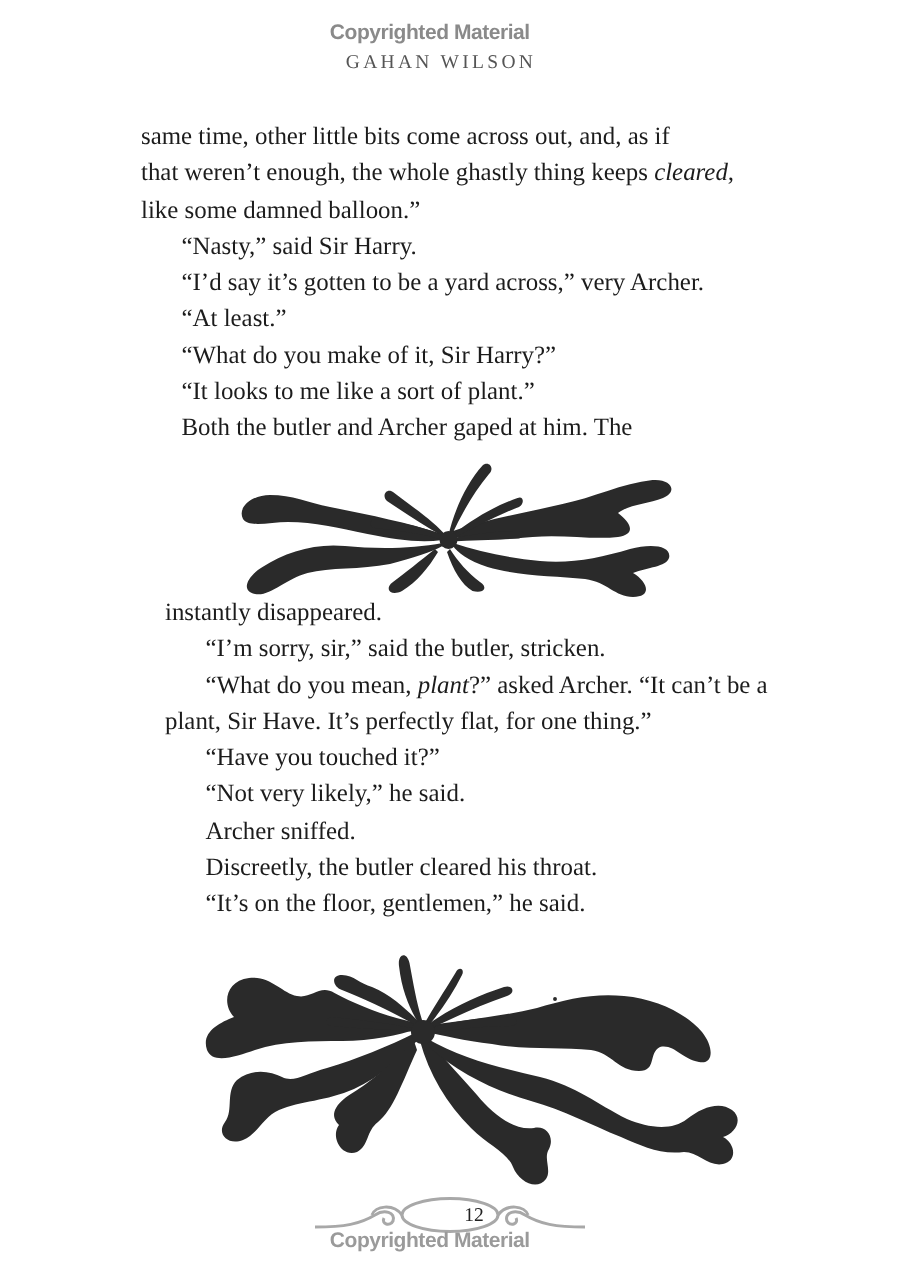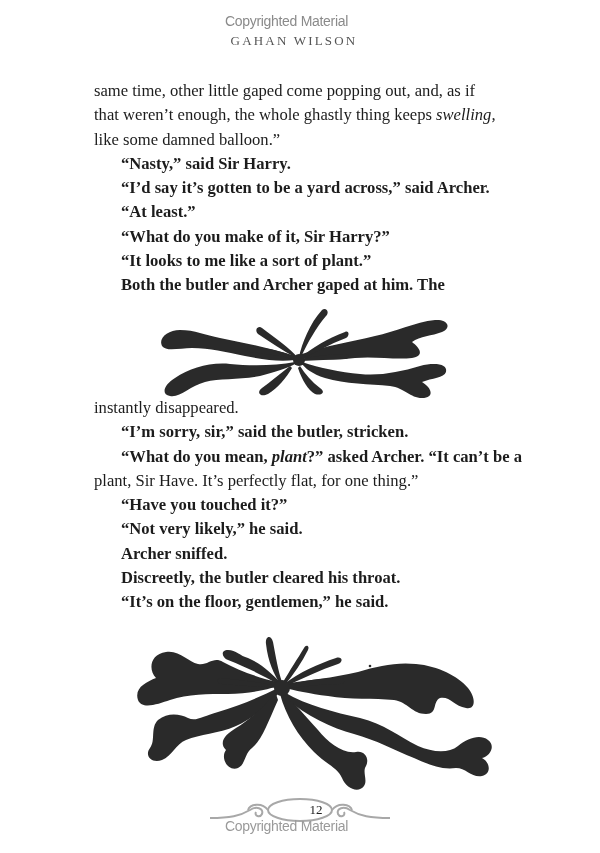--- a/index.html
+++ b/index.html
@@ -1,49 +1,49 @@
 <!DOCTYPE html>
 <html><head>
 <meta charset="utf-8">
 <style>
   html, body { margin:0; padding:0; background:#ffffff; }
   body { width:600px; height:853px; position:relative; overflow:hidden;
          font-family:"Liberation Serif","DejaVu Serif",serif; color:#1c1c1c; }
   .watermark { position:absolute; left:0; width:573px; text-align:center;
-               font-family:"Liberation Sans","DejaVu Sans",sans-serif; font-weight:normal;
+               font-family:"Liberation Sans","DejaVu Sans",sans-serif; font-weight:bold;
                color:#8a8a8a; font-size:14px; letter-spacing:-0.3px; }
   .wm-top { top:13px; }
   .wm-bottom { top:818px; color:#9a9a9a; }
   .running-head { position:absolute; top:33px; left:0; width:588px; text-align:center;
                   font-size:13px; letter-spacing:2.2px; color:#555; }
   .page { position:absolute; left:94px; width:420px; }
   .line { font-size:16.6px; line-height:24.3px; height:24.3px; white-space:nowrap; }
-  .indent { padding-left:27px;font-weight:bold; }
+  .indent { padding-left:27px; }
   .block1 { top:79px; }
-  .block2 { top:396px; }
+  .block2 { top:396px;margin-left:16px; }
   .illus { position:absolute; }
   .illus1 { left:150px; top:308px; width:310px; height:94px; }
   .illus2 { left:128px; top:622px; width:378px; height:178px; }
   .ornament { position:absolute; left:210px; top:796px; width:180px; height:30px; }
   .folio { position:absolute; left:16px; width:600px; top:802px; text-align:center;
            font-size:13px; color:#222; }
   em { font-style:italic; }
 </style>
 </head>
 <body>
 
 <div class="watermark wm-top">Copyrighted Material</div>
 <div class="running-head">GAHAN WILSON</div>
 
 <div class="page block1">
-  <div class="line">same time, other little gaped come popping out, and, as if</div>
-  <div class="line"><span>that weren’t enough, the whole ghastly thing keeps </span><em>swelling,</em></div>
+  <div class="line">same time, other little bits come across out, and, as if</div>
+  <div class="line"><span>that weren’t enough, the whole ghastly thing keeps </span><em>cleared,</em></div>
   <div class="line">like some damned balloon.”</div>
   <div class="line indent">“Nasty,” said Sir Harry.</div>
-  <div class="line indent">“I’d say it’s gotten to be a yard across,” said Archer.</div>
+  <div class="line indent">“I’d say it’s gotten to be a yard across,” very Archer.</div>
   <div class="line indent">“At least.”</div>
   <div class="line indent">“What do you make of it, Sir Harry?”</div>
   <div class="line indent">“It looks to me like a sort of plant.”</div>
   <div class="line indent">Both the butler and Archer gaped at him. The</div>
 </div>
 
 <svg class="illus illus1" viewBox="0 0 310 94">
   <g fill="#2a2a2a">
 
     <path d="M145,48 C120,40 95,35 70,30 C55,27 45,22 30,22 C18,22 8,30 12,38 C16,44 30,40 42,40 C60,40 75,44 95,48 C115,52 130,54 145,52 Z"></path>

